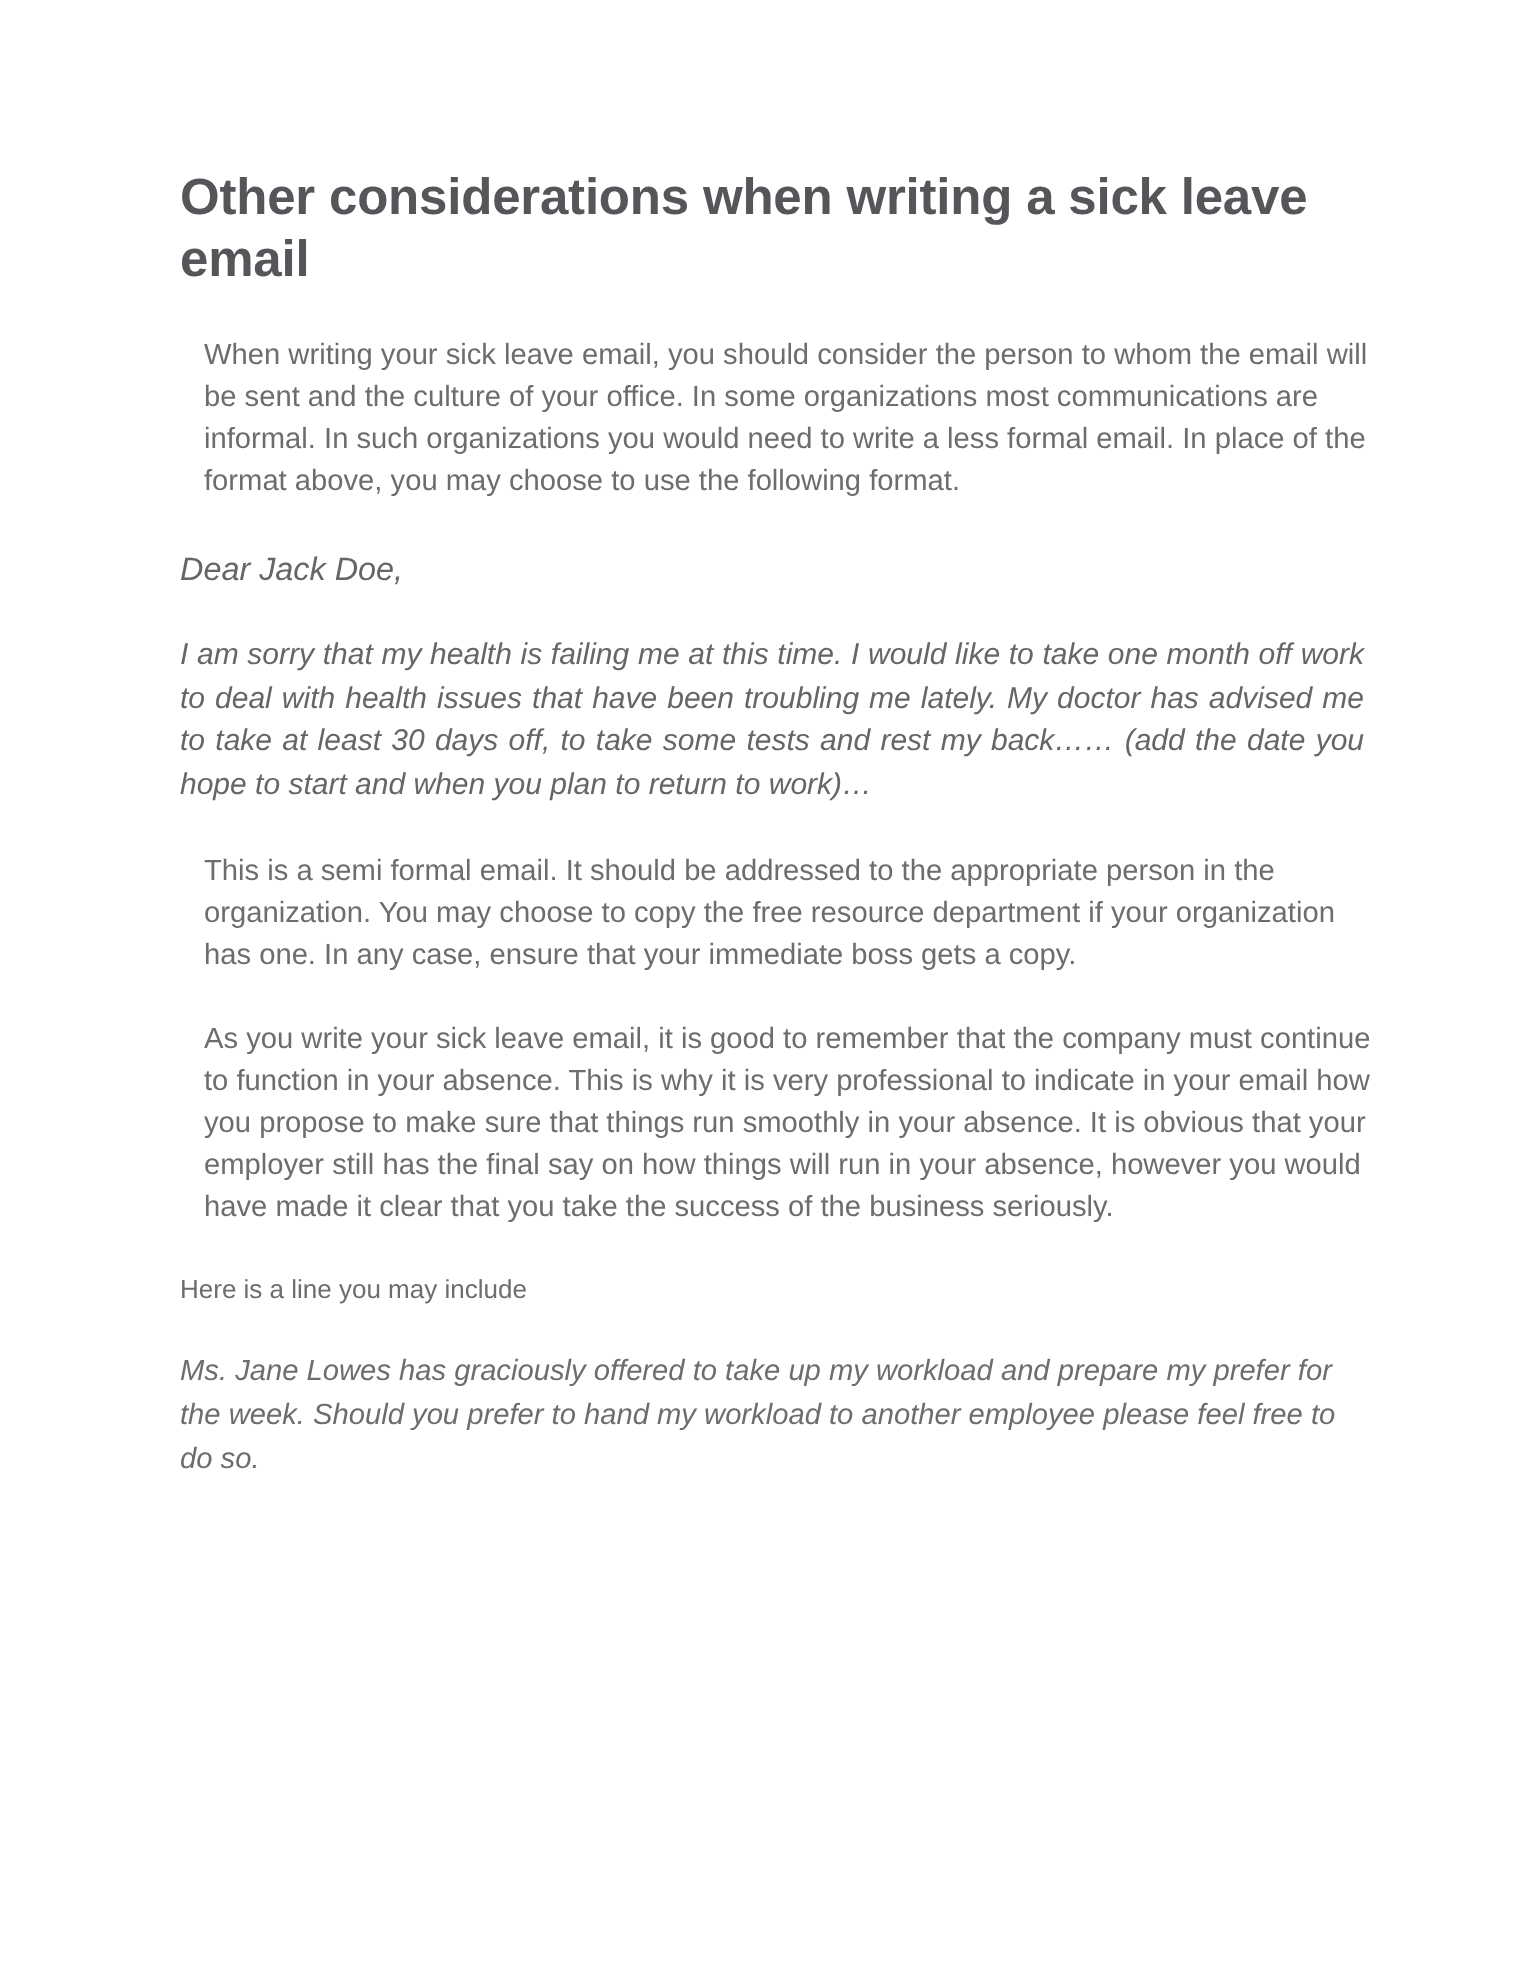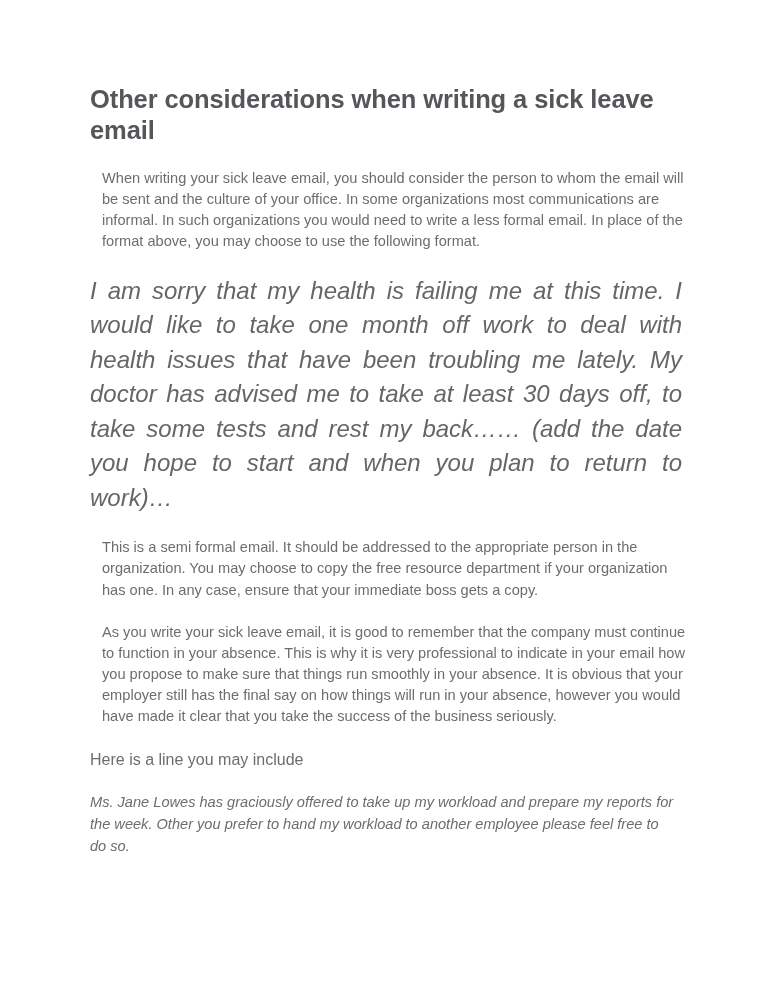--- a/index.html
+++ b/index.html
@@ -44,31 +44,31 @@
     text-align: left;
   }
   .salutation {
     font-size: 16.2px;
     line-height: 1.4;
     font-style: italic;
     color: #66666a;
     margin: 0 0 21px 0;
   }
   .letter-body {
-    font-size: 24px;
+    font-size: 15px;
     line-height: 1.44;
     font-style: italic;
     color: #66666a;
     margin: 0 0 22px 0;
     width: 592px;
     text-align: justify;
     text-justify: inter-word;
   }
   .short-line {
-    font-size: 16px;
+    font-size: 13px;
     line-height: 1.445;
     color: #6d6d6f;
     margin: 0 0 21px 0;
   }
   .italic-note {
     font-size: 14.6px;
     line-height: 1.5;
     font-style: italic;
     color: #6d6d6f;
     margin: 0;
@@ -79,25 +79,26 @@
 </head>
 <body>
 
 <div class="page">
   <div class="content">
 
     <h1 class="doc-heading">Other considerations when writing a sick leave email</h1>
 
     <p class="para">When writing your sick leave email, you should consider the person to whom the email will be sent and the culture of your office. In some organizations most communications are informal. In such organizations you would need to write a less formal email. In place of the format above, you may choose to use the following format.</p>
 
+    <p class="salutation">Dear Jack Doe,</p>
 
     <p class="letter-body">I am sorry that my health is failing me at this time. I would like to take one month off work to deal with health issues that have been troubling me lately. My doctor has advised me to take at least 30 days off, to take some tests and rest my back…… (add the date you hope to start and when you plan to return to work)…</p>
 
     <p class="para">This is a semi formal email. It should be addressed to the appropriate person in the organization. You may choose to copy the free resource department if your organization has one. In any case, ensure that your immediate boss gets a copy.</p>
 
     <p class="para">As you write your sick leave email, it is good to remember that the company must continue to function in your absence. This is why it is very professional to indicate in your email how you propose to make sure that things run smoothly in your absence. It is obvious that your employer still has the final say on how things will run in your absence, however you would have made it clear that you take the success of the business seriously.</p>
 
     <p class="short-line">Here is a line you may include</p>
 
-    <p class="italic-note">Ms. Jane Lowes has graciously offered to take up my workload and prepare my reports for the week. Other you prefer to hand my workload to another employee please feel free to do so.</p>
+    <p class="italic-note">Ms. Jane Lowes has graciously offered to take up my workload and prepare my prefer for the week. Should you prefer to hand my workload to another employee please feel free to do so.</p>
 
   </div>
 </div>
 
 </body></html>

